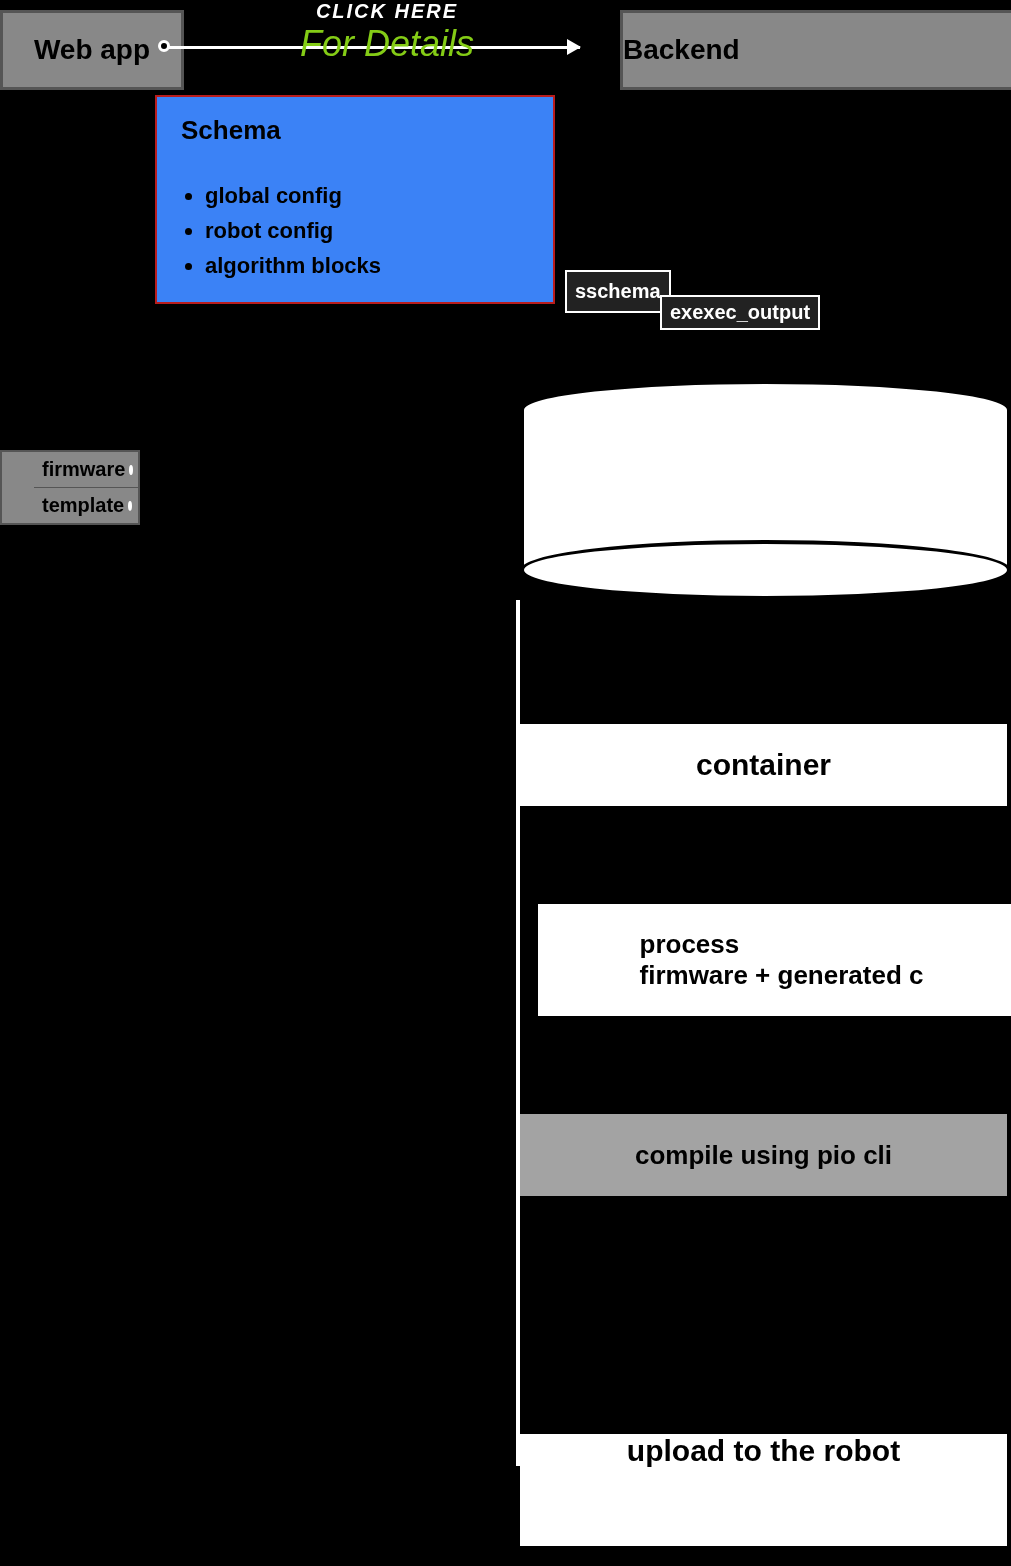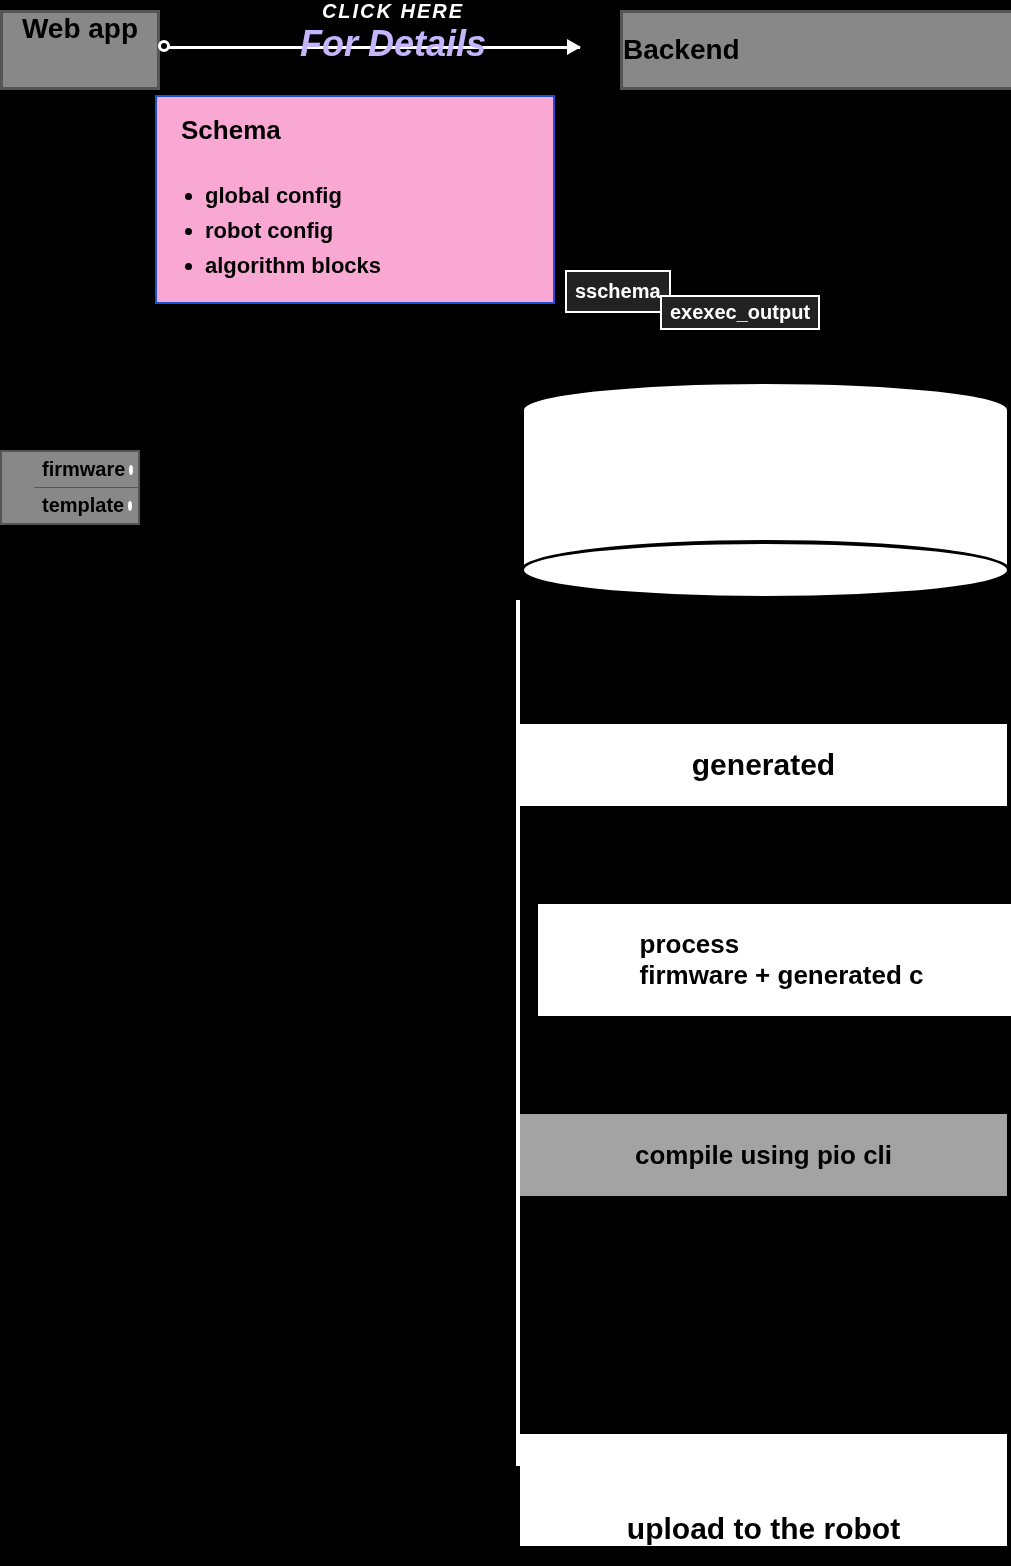--- a/index.html
+++ b/index.html
@@ -22,26 +22,26 @@
       top: 0;
       left: 0;
       width: 1011px;
       height: 1566px;
     }
 
     .web-app-box {
       position: absolute;
       top: 10px;
       left: 0;
-      width: 160px;
+      width: 184px;
       height: 80px;
       background: #888;
       border: 3px solid #555;
       display: flex;
-      align-items: flex-start;
+      align-items: center;
       justify-content: center;
     }
 
     .web-app-label {
       color: #000;
       font-size: 28px;
       font-weight: bold;
     }
 
     .arrow-right-1 {
@@ -88,23 +88,23 @@
     .click-here-top {
       color: #fff;
       font-size: 20px;
       font-weight: bold;
       letter-spacing: 2px;
       font-style: italic;
       text-align: center;
     }
 
     .click-here-bottom {
-      color: #c4b5fd;
+      color: #84cc16;
       font-size: 36px;
-      font-weight: 700;
+      font-weight: 400;
       font-style: italic;
     }
 
     .backend-box {
       position: absolute;
       top: 10px;
       left: 620px;
       width: 471px;
       height: 80px;
       background: #888;
@@ -119,22 +119,22 @@
       font-size: 28px;
       font-weight: bold;
     }
 
     
     .schema-box {
       position: absolute;
       top: 95px;
       left: 155px;
       width: 400px;
-      background: #f9a8d4;
-      border: 2px solid #1d4ed8;
+      background: #3b82f6;
+      border: 2px solid #b91c1c;
       padding: 18px 24px;
       z-index: 30;
     }
 
     .schema-title {
       font-size: 26px;
       font-weight: bold;
       color: #000;
       margin-bottom: 12px;
     }
@@ -340,21 +340,21 @@
     .upload-box {
       position: absolute;
       top: 1430px;
       left: 520px;
       width: 491px;
       height: 120px;
       background: #fff;
       border: 4px solid #000;
       border-left: none;
       display: flex;
-      align-items: flex-end;
+      align-items: flex-start;
       justify-content: center;
     }
 
     .upload-label {
       font-size: 30px;
       font-weight: bold;
       color: #000;
     }
 
     
@@ -415,21 +415,21 @@
 
   <div class="linux-container">
     <div class="cylinder-top"></div>
     <div class="cylinder-body"></div>
     <div class="cylinder-bottom"></div>
   </div>
 
   <div class="vert-line"></div>
 
   <div class="generator-box">
-    <span class="generator-label">generated</span>
+    <span class="generator-label">container</span>
   </div>
 
   <div class="process-box">
     <div class="process-label">
       <span>process</span><br>
       <span>firmware + generated c</span>
     </div>
   </div>
 
   <div class="compile-box">

